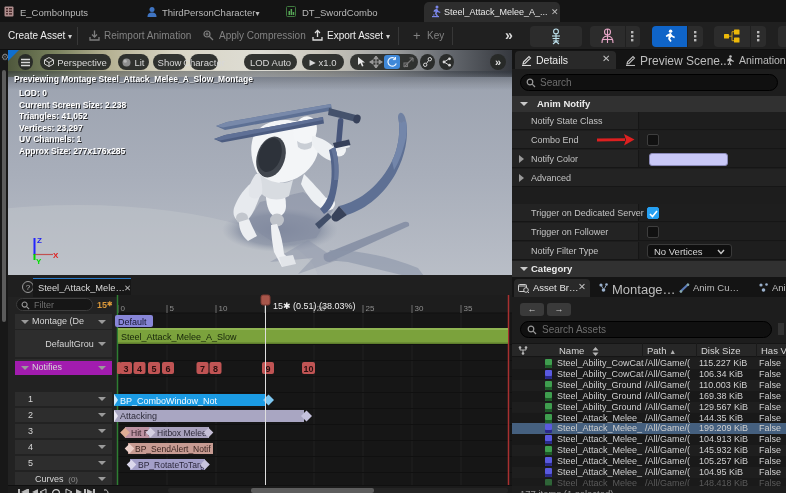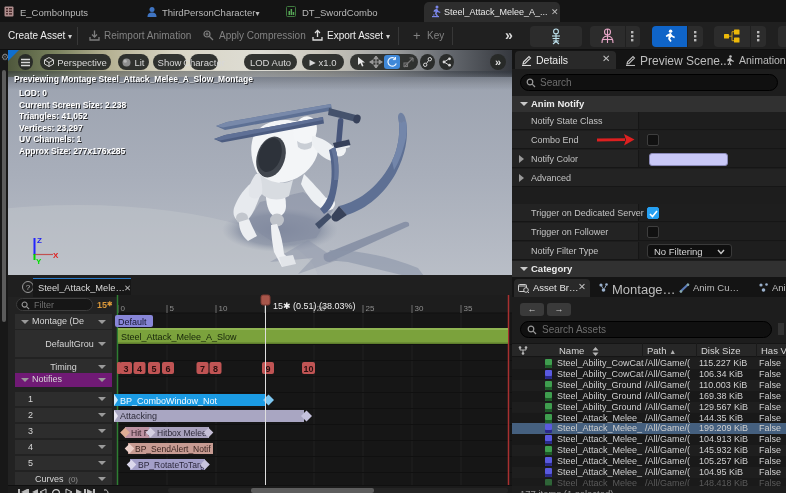--- a/index.html
+++ b/index.html
@@ -399,21 +399,21 @@
   <div class="abs" style="left:0;top:19px;width:274px;height:26px;background:#1d1d1d;"></div>
   <div class="abs" style="left:8px;top:24px;width:258px;height:17px;background:#101010;border:1px solid #000;border-radius:9px;"></div>
   <svg class="abs" style="left:14px;top:28px" width="10" height="10" viewBox="0 0 10 10">
         <g fill="none" stroke="#9a9a9a" stroke-width="1.2">
           <circle cx="4" cy="4" r="2.8"></circle>
           <path d="M6.2 6.2 L9 9"></path>
         </g>
       </svg>
   <div class="abs" style="left:28px;top:27px;color:#6e6e6e;font-size:10px;">Search</div>
 
-  <div class="dhdr" style="top:46px;"><span class="tri"></span><span style="margin-left:19px;">Anim Notify</span></div>
+  <div class="dhdr" style="top:46px;"><span class="tri"></span><span style="margin-left:25px;">Anim Notify</span></div>
   <div class="drow" style="top:62px;">
         <div class="lc"></div>
         <div class="vc"></div>
         <span class="lbl">Notify State Class</span>
       </div>
   <div class="drow" style="top:81px;">
         <div class="lc"></div>
         <div class="vc"></div>
         <span class="lbl">Combo End</span>
         <span class="cbx"></span>
@@ -448,21 +448,21 @@
         <div class="lc"></div>
         <div class="vc"></div>
         <span class="lbl">Trigger on Follower</span>
         <span class="cbx"></span>
       </div>
   <div class="drow" style="top:192px;">
         <div class="lc"></div>
         <div class="vc"></div>
         <span class="lbl">Notify Filter Type</span>
     <div class="abs" style="left:135px;top:2px;width:85px;height:14px;background:#0f0f0f;border:1px solid #3a3a3a;border-radius:3px;"></div>
-    <div class="abs" style="left:142px;top:4px;color:#d6d6d6;font-size:9.5px;">No Filtering</div>
+    <div class="abs" style="left:142px;top:4px;color:#d6d6d6;font-size:9.5px;">No Vertices</div>
     <svg class="abs" style="left:205px;top:7px" width="8" height="6" viewBox="0 0 8 6">
           <path d="M1 1 L4 4.5 L7 1" fill="none" stroke="#c9c9c9" stroke-width="1.4"></path>
         </svg>
   </div>
 
   <div class="dhdr" style="top:211px;"><span class="tri"></span><span style="margin-left:19px;">Category</span></div>
 </div>
 
 <svg class="abs" style="left:596px;top:133px" width="40" height="14" viewBox="0 0 40 14">
 <path d="M1 7 L29 6.6" stroke="#dd2020" stroke-width="2.8" fill="none"></path>
@@ -495,21 +495,21 @@
         <span class="car"></span>
       </div>
   <div class="trk" style="left:7px;top:55px;height:27px;width:97px;">
         <span class="ctr" style="padding-left:12px;">DefaultGrou</span>
         <span class="car"></span>
       </div>
   <div class="trk" style="left:7px;top:84px;height:15px;width:97px;">
         <span class="ctr">Timing</span>
         <span class="car"></span>
       </div>
-  <div class="trk" style="left:7px;top:98px;height:14px;width:97px;background:#701a75;">
+  <div class="trk" style="left:7px;top:86px;height:14px;width:97px;background:#a21caf;">
         <span class="exp"></span>
         <span style="position:absolute;left:17px;top:1px;">Notifies</span>
         <span class="car"></span>
       </div>
   <div class="trk" style="left:7px;top:117px;height:14px;width:97px;">
         <span style="position:absolute;left:13px;top:2px;">1</span>
         <span class="car"></span>
       </div>
   <div class="trk" style="left:7px;top:133px;height:14px;width:97px;">
         <span style="position:absolute;left:13px;top:2px;">2</span>

